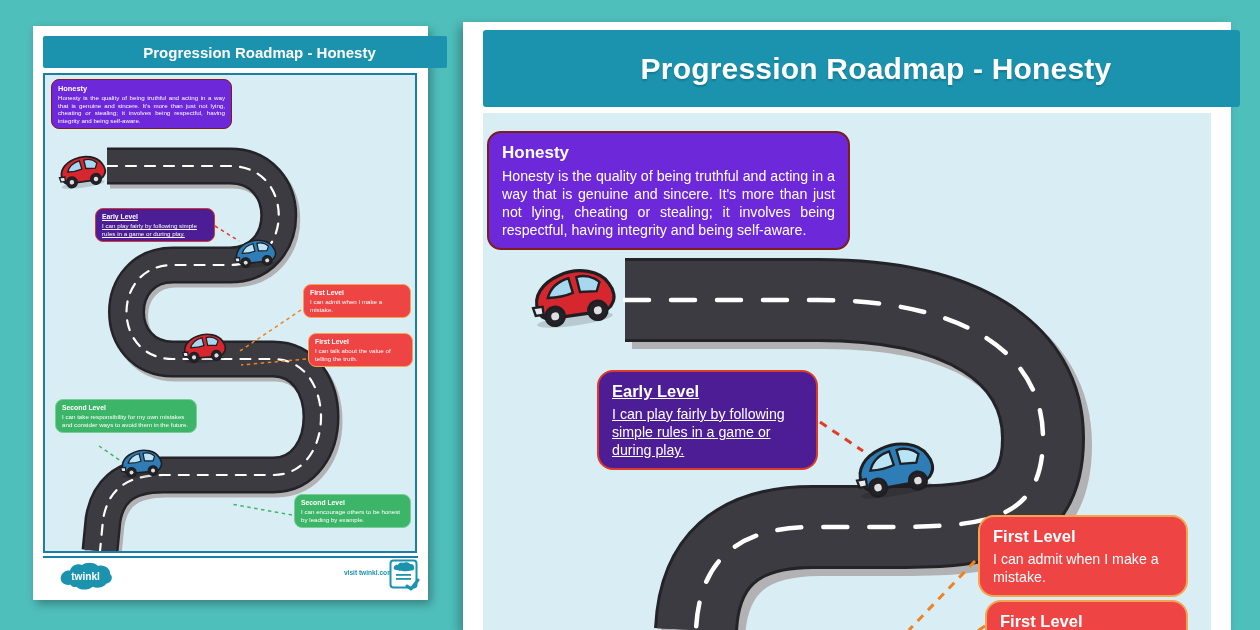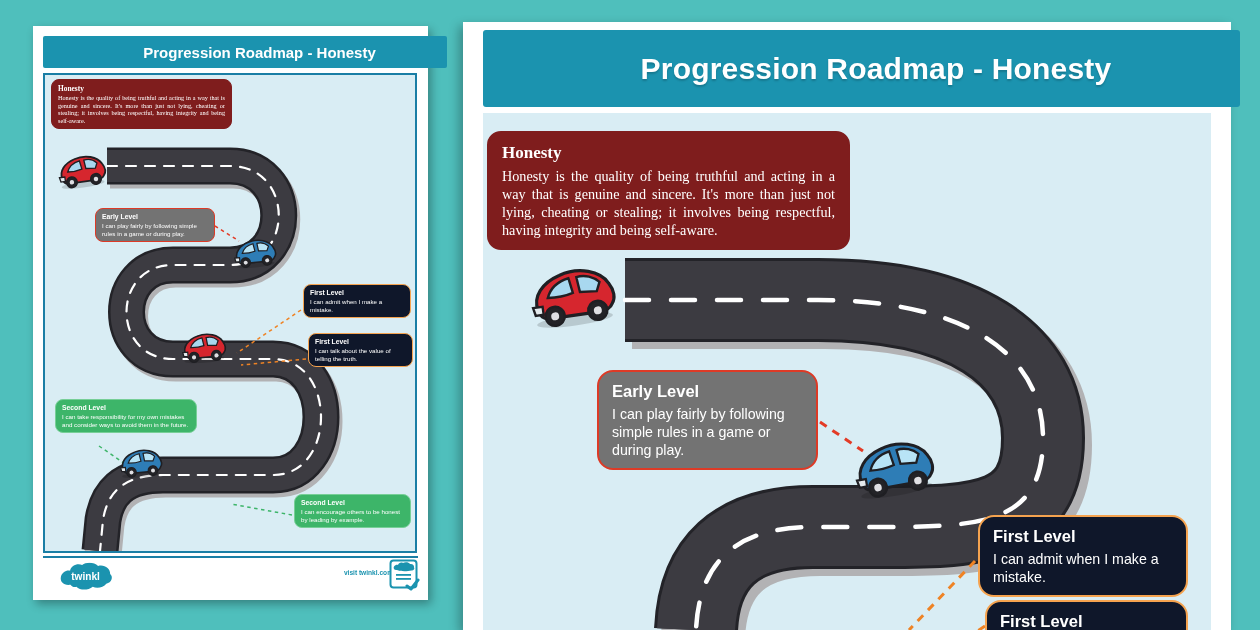--- a/index.html
+++ b/index.html
@@ -10,23 +10,23 @@
   .hdr{position:absolute;background:#1b93af;color:#fff;font-weight:bold;
     display:flex;align-items:center;justify-content:center;padding-left:29px;}
   #sheet-left .hdr{left:10px;top:10px;width:375px;height:32px;font-size:15px;border-radius:2px;}
   #sheet-right .hdr{left:20px;top:8px;width:728px;height:77px;font-size:30px;border-radius:3px;
     text-shadow:0 2px 2px rgba(0,0,0,.18);letter-spacing:.2px;}
   .panel-l{position:absolute;left:10px;top:47px;width:370px;height:476px;background:#d9edf4;
     border:2.5px solid #1a7ea5;overflow:hidden;}
   .content-r{position:absolute;left:20px;top:91px;width:728px;height:517px;background:#d9edf4;overflow:hidden;}
   .road-svg{position:absolute;left:0;top:0;}
   .callout{position:absolute;color:#fff;box-sizing:border-box;}
-  .c-teal{background:#7f1d1d;border:2px solid #7f1d1d;font-family:Liberation Serif, serif;}
-  .c-red{background:#737373;border:2px solid #dd3a26;}
-  .c-orange{background:#0f172a;border:2px solid #f5a34f;}
+  .c-teal{background:#6d28d9;border:2px solid #7f1d1d;}
+  .c-red{background:#4c1d95;border:2px solid #dd3a26;text-decoration:underline;}
+  .c-orange{background:#ef4444;border:2px solid #f5a34f;}
   .c-green{background:#3db569;border:2px solid #77cf97;}
   .lv{border-radius:8px;padding:4px 6px;font-size:6.2px;line-height:1.22;border-width:1.2px;}
   .lv .t{font-weight:bold;font-size:6.8px;margin-bottom:1px;}
   .rv{border-radius:16px;padding:9px 13px;font-size:14.2px;line-height:1.27;}
   .rv .t{font-weight:bold;font-size:16.5px;margin-bottom:3px;}
   .jus{text-align:justify;}
   
   #l-honesty{left:6px;top:4px;width:181px;border-radius:8px;}
   #l-honesty .t{font-size:7.4px;}
   #l-early{left:50px;top:133px;width:120px;}

